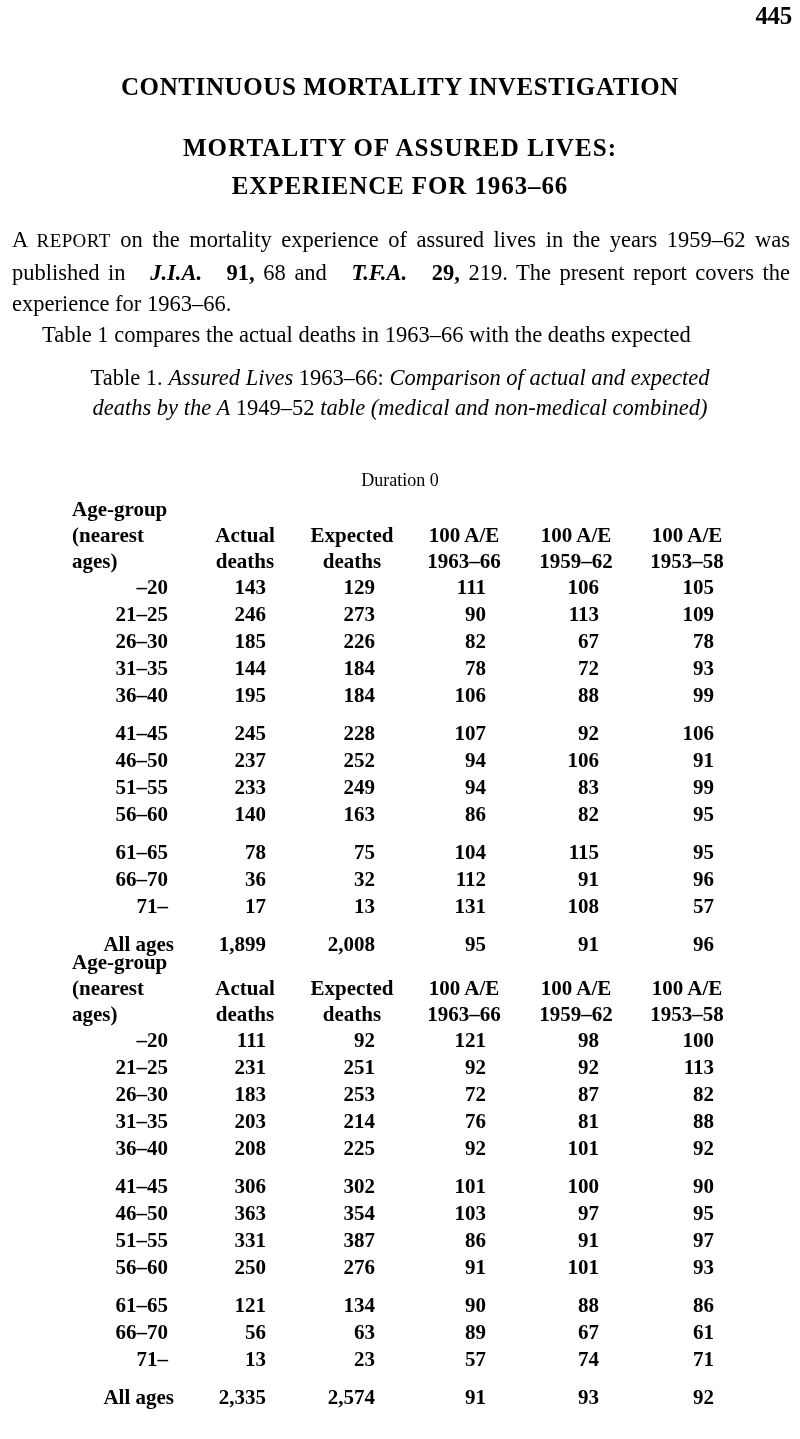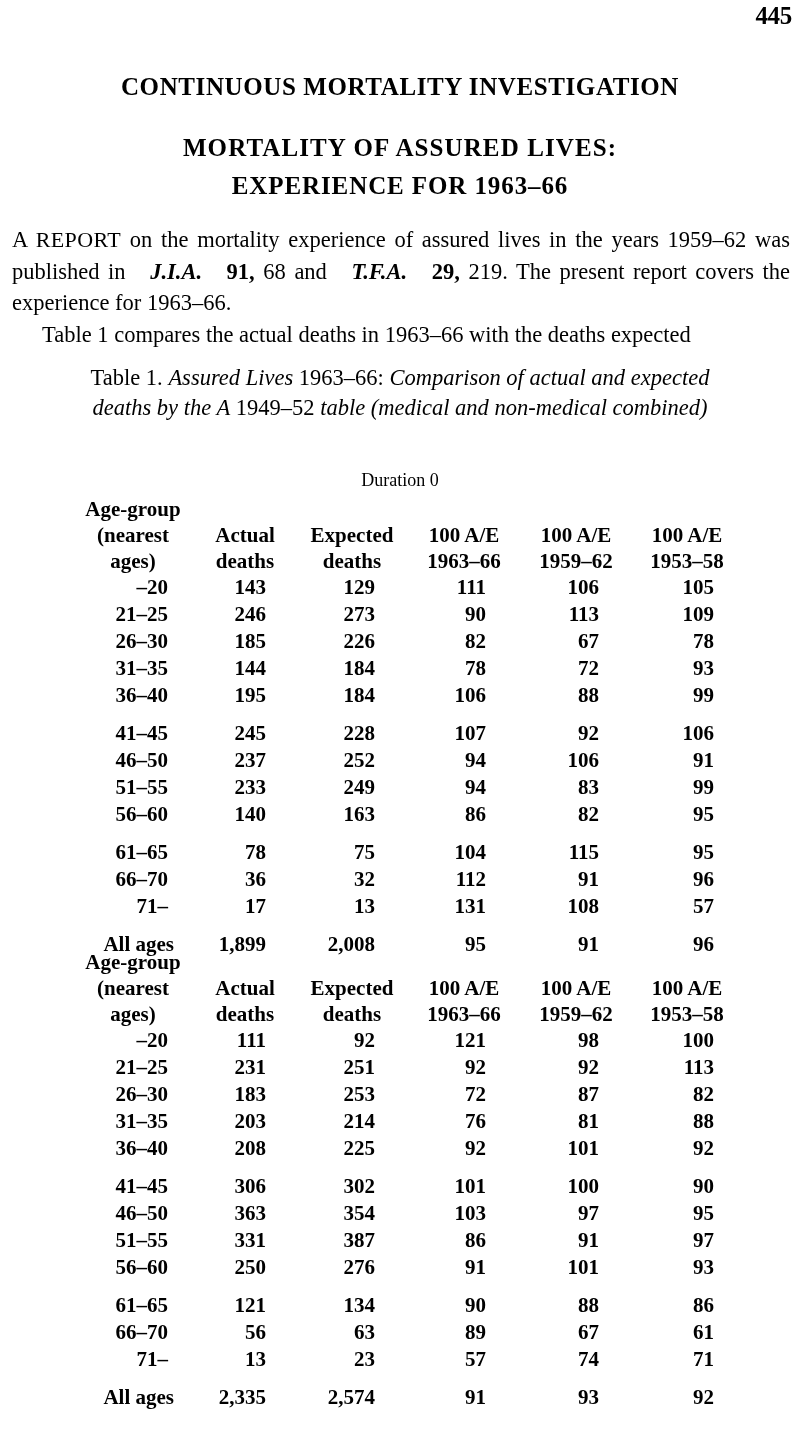--- a/index.html
+++ b/index.html
@@ -65,21 +65,21 @@
     left: 12px;
     width: 778px;
     font-size: 22.5px;
     line-height: 31.5px;
     text-align: justify;
   }
   .para.p1 { top: 224px; }
   .para.p2 { top: 319px; text-align: left; text-indent: 30px; }
   .sc {
     font-variant: small-caps;
-    font-size: 22px;
+    font-size: 19px;
     letter-spacing: 0.4px;
   }
   .it { font-style: italic; }
   .bd { font-weight: bold; margin-left: 16px; }
 
   
   .caption {
     position: absolute;
     top: 363px;
     left: 90px;
@@ -128,21 +128,21 @@
     font-weight: bold;
     font-size: 21px;
     line-height: 27px;
     vertical-align: bottom;
   }
   .tbl th {
     text-align: center;
     font-weight: bold;
     line-height: 26px;
   }
-  .tbl th.hcol1 { text-align: center; }
+  .tbl th.hcol1 { text-align: left; }
   .tbl td.lab {
     text-align: right;
     padding-right: 26px;
   }
   .tbl td.num {
     text-align: right;
     padding-right: 28px;
   }
   .tbl td.num.n1 { padding-right: 30px; }
   .tbl td.num.n2 { padding-right: 33px; }

